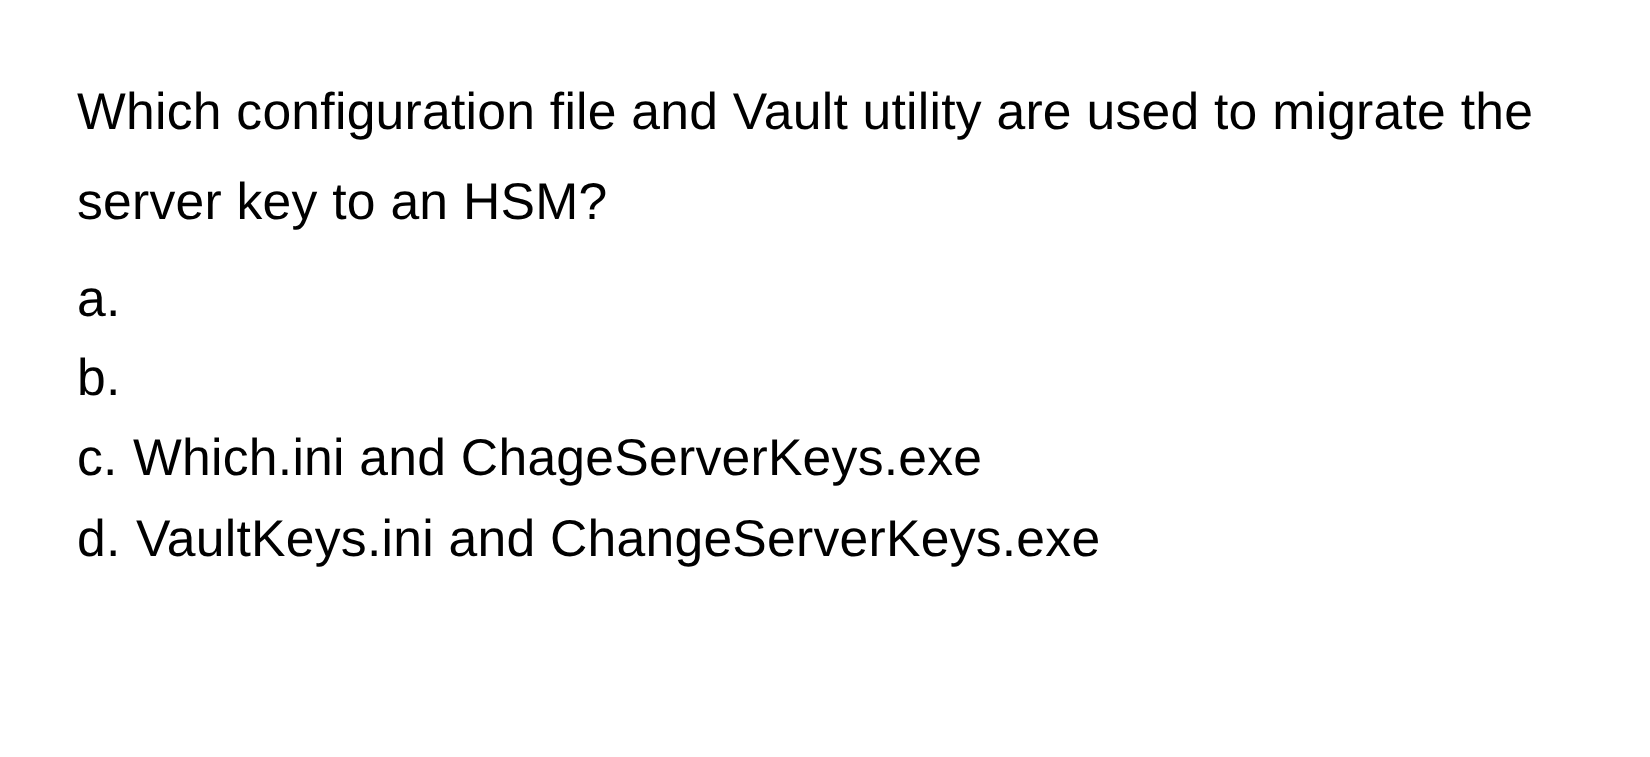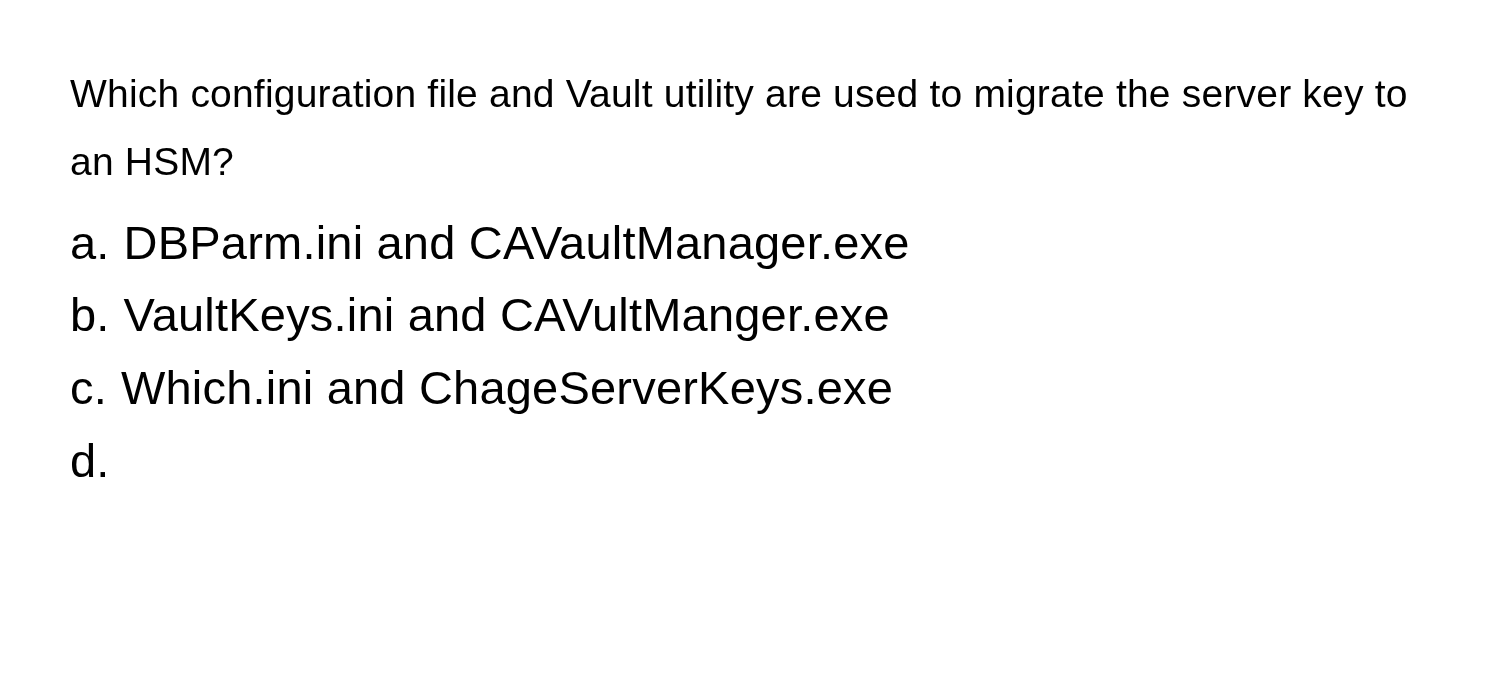--- a/index.html
+++ b/index.html
@@ -9,21 +9,21 @@
     }
     body {
       width: 1500px;
       height: 688px;
       background: #ffffff;
       font-family: -apple-system, BlinkMacSystemFont, "Segoe UI", Helvetica, Arial, sans-serif;
       color: #000000;
       padding: 60px 70px;
     }
     .question {
-      font-size: 39px;
+      font-size: 47px;
       line-height: 1.75;
       letter-spacing: 0.2px;
       margin-bottom: 10px;
     }
     .options {
       margin-top: 0;
     }
     .option {
       font-size: 47px;
       line-height: 1.55;
@@ -35,26 +35,25 @@
     }
   </style>
 </head>
 <body>
 
 <div class="question">Which configuration file and Vault utility are used to migrate the server key to an HSM?</div>
 
 <div class="options">
   <div class="option">
     <span class="option-letter">a.</span>
-    <span>DBParm.ini and CAVaultManager.exe</span>
   </div>
   <div class="option">
     <span class="option-letter">b.</span>
-    <span>VaultKeys.ini and CAVultManger.exe</span>
   </div>
   <div class="option">
     <span class="option-letter">c.</span>
     <span>Which.ini and ChageServerKeys.exe</span>
   </div>
   <div class="option">
     <span class="option-letter">d.</span>
+    <span>VaultKeys.ini and ChangeServerKeys.exe</span>
   </div>
 </div>
 
 </body></html>

